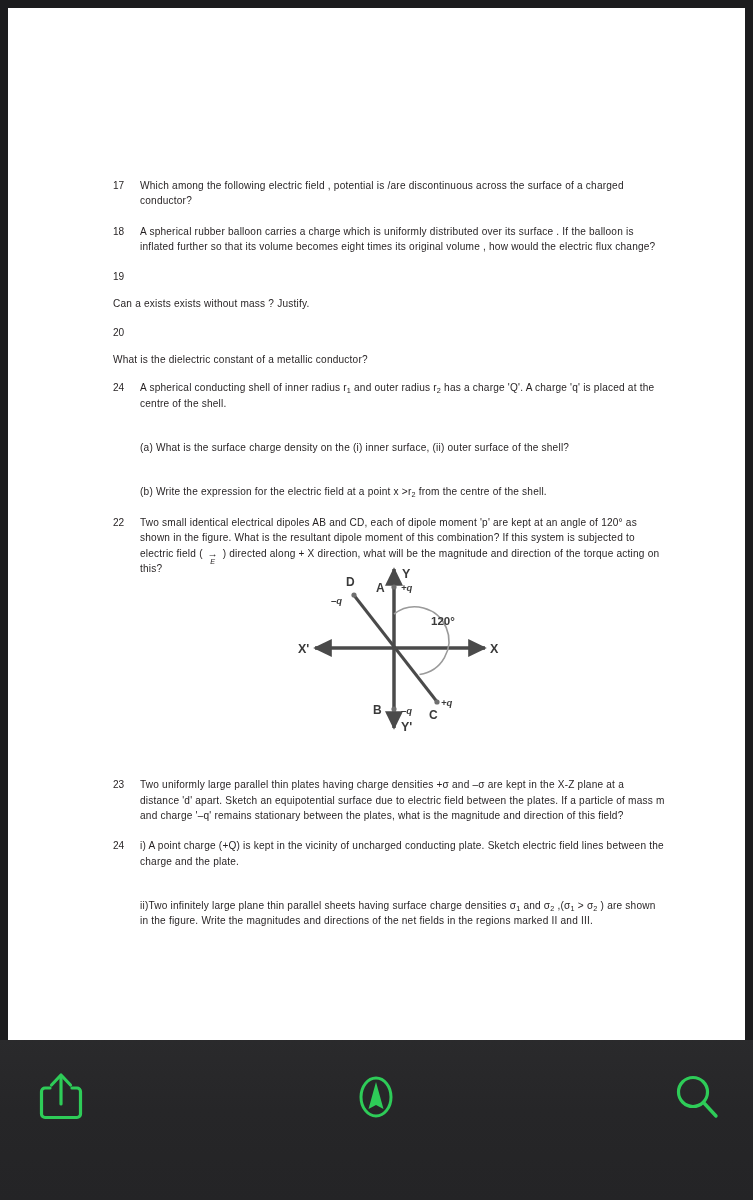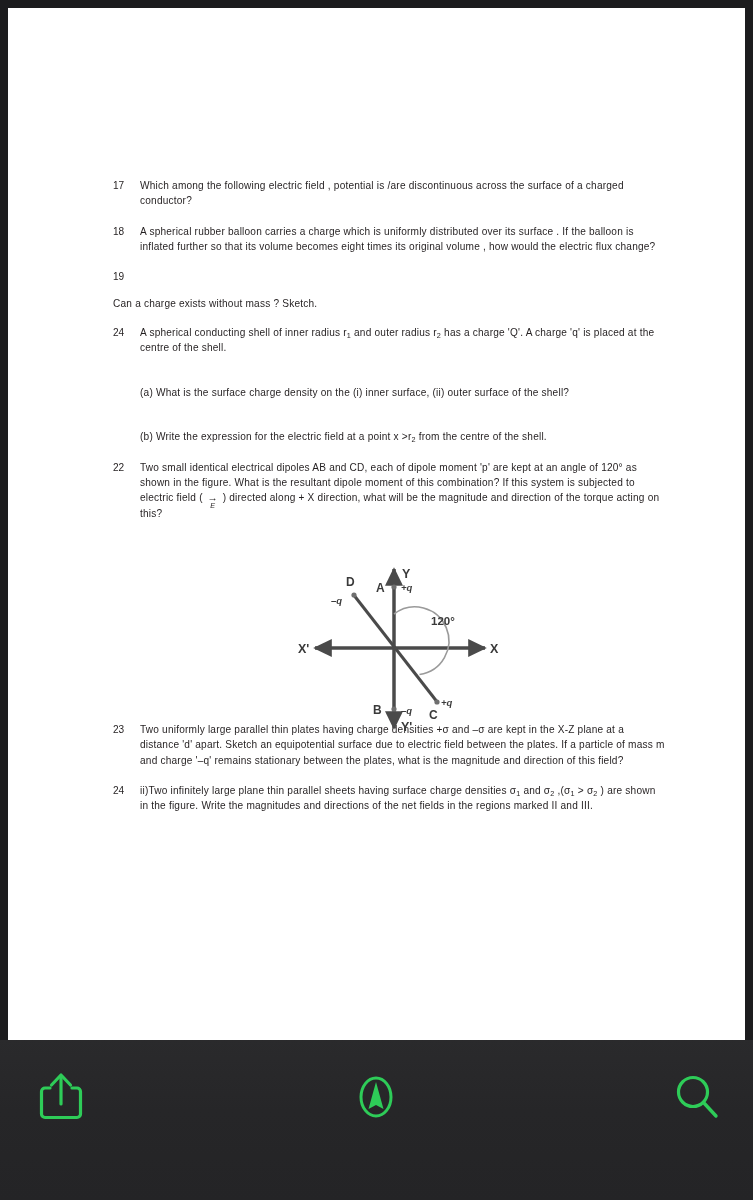--- a/index.html
+++ b/index.html
@@ -168,24 +168,30 @@
         <div class="qrow">
           <div class="qnum">18</div>
           <div class="qtext">
             <p>A spherical rubber balloon carries a charge which is uniformly distributed   over its  surface .  If the balloon is  inflated  further so that its volume becomes eight times its original  volume , how  would the electric flux change?</p>
           </div>
         </div>
 
         <div class="qrow tight">
           <div class="qnum">19</div>
           <div class="qtext">
-            <p>Can a charge exists  without mass ? Sketch.</p>
-          </div>
-        </div>
-
+            <p>Can a exists exists  without mass ? Justify.</p>
+          </div>
+        </div>
+
+        <div class="qrow tight">
+          <div class="qnum">20</div>
+          <div class="qtext">
+            <p>What is the dielectric constant of a metallic conductor?</p>
+          </div>
+        </div>
 
         <div class="qrow">
           <div class="qnum">24</div>
           <div class="qtext">
             <p><span>A spherical conducting shell of inner radius r</span><sub>1</sub><span> and outer radius r</span><sub>2</sub><span> has a charge 'Q'. A charge 'q' is placed at the centre of the shell.</span></p>
             <p>(a) What is the surface charge density on the (i) inner surface, (ii) outer surface of the shell?</p>
             <p><span>(b) Write the expression for the electric field at a point x &gt;r</span><sub>2</sub><span> from the centre of the shell.</span></p>
           </div>
         </div>
 
@@ -201,20 +207,21 @@
         <div class="qrow">
           <div class="qnum">23</div>
           <div class="qtext">
             <p>Two uniformly large parallel thin plates having charge densities +σ and –σ are kept in the X-Z plane at a distance  'd' apart.  Sketch an equipotential surface due to electric field between the plates. If a particle of mass m and charge '–q' remains stationary between the plates, what is the magnitude and direction of this field?</p>
           </div>
         </div>
 
         <div class="qrow">
           <div class="qnum">24</div>
           <div class="qtext">
+            <p>i) A point charge (+Q) is kept in the vicinity of uncharged conducting plate. Sketch electric field lines between the charge and the plate.</p>
             <p><span>ii)Two infinitely large plane thin parallel sheets having surface charge densities σ</span><sub>1</sub><span> and σ</span><sub>2</sub><span>  ,(σ</span><sub>1</sub><span> &gt; σ</span><sub>2</sub><span> ) are shown in the figure. Write the magnitudes and directions of the net fields in the regions marked II and III.</span></p>
           </div>
         </div>
 
       </div>
 
       <div class="figure-wrap">
         <svg width="230" height="185" viewBox="0 0 230 185">
           <defs>
             <marker id="ah" markerWidth="7" markerHeight="7" refX="5.6" refY="3" orient="auto">

